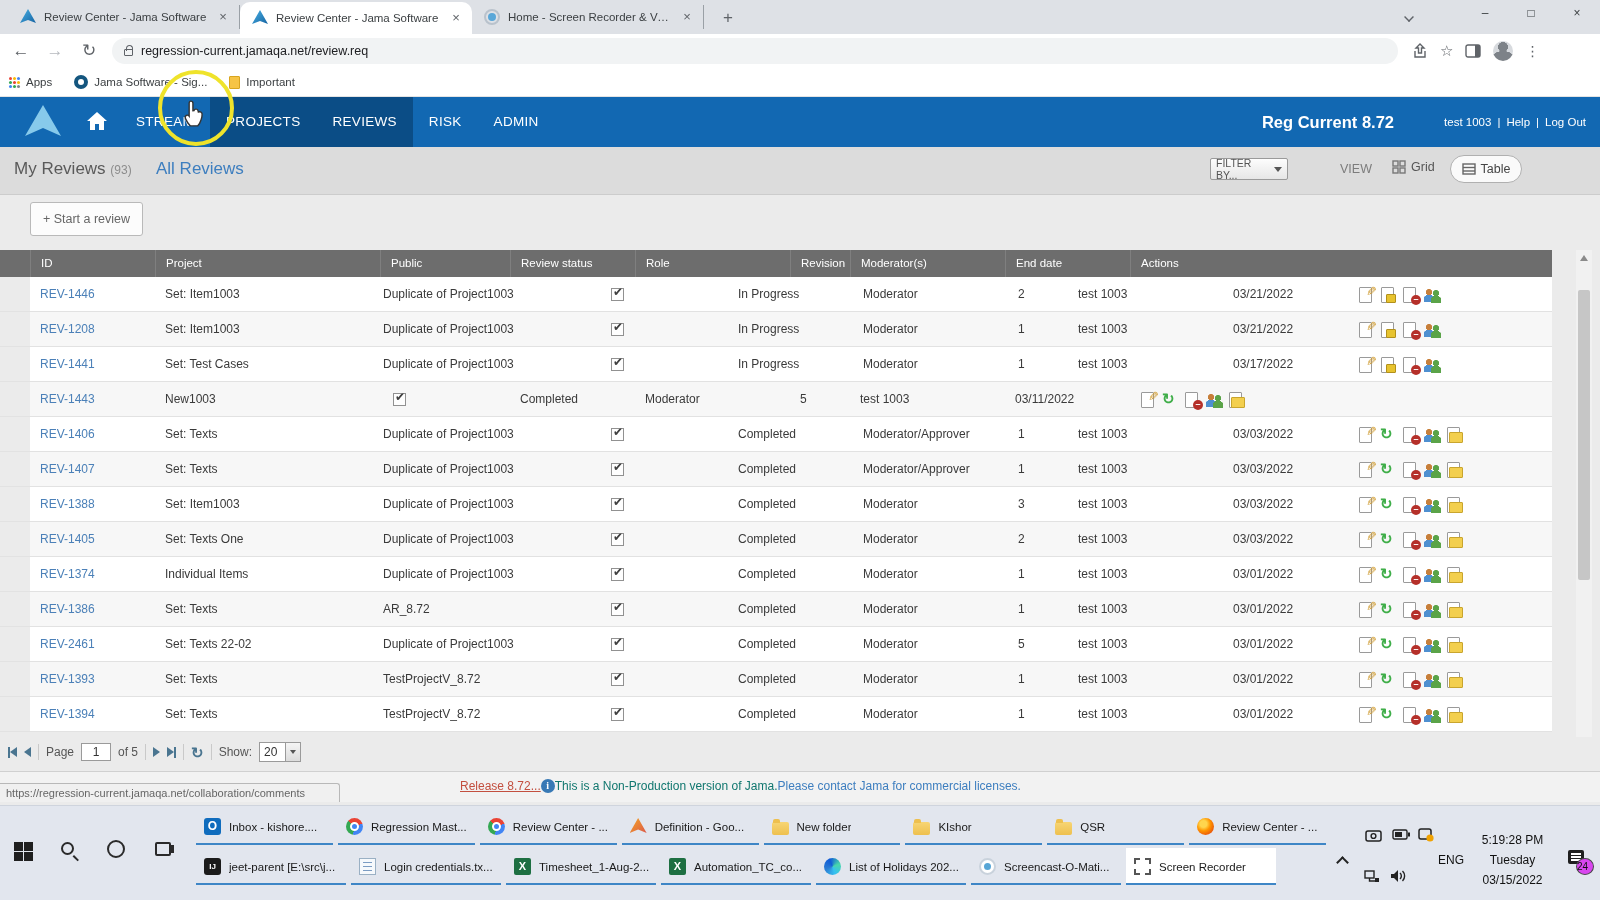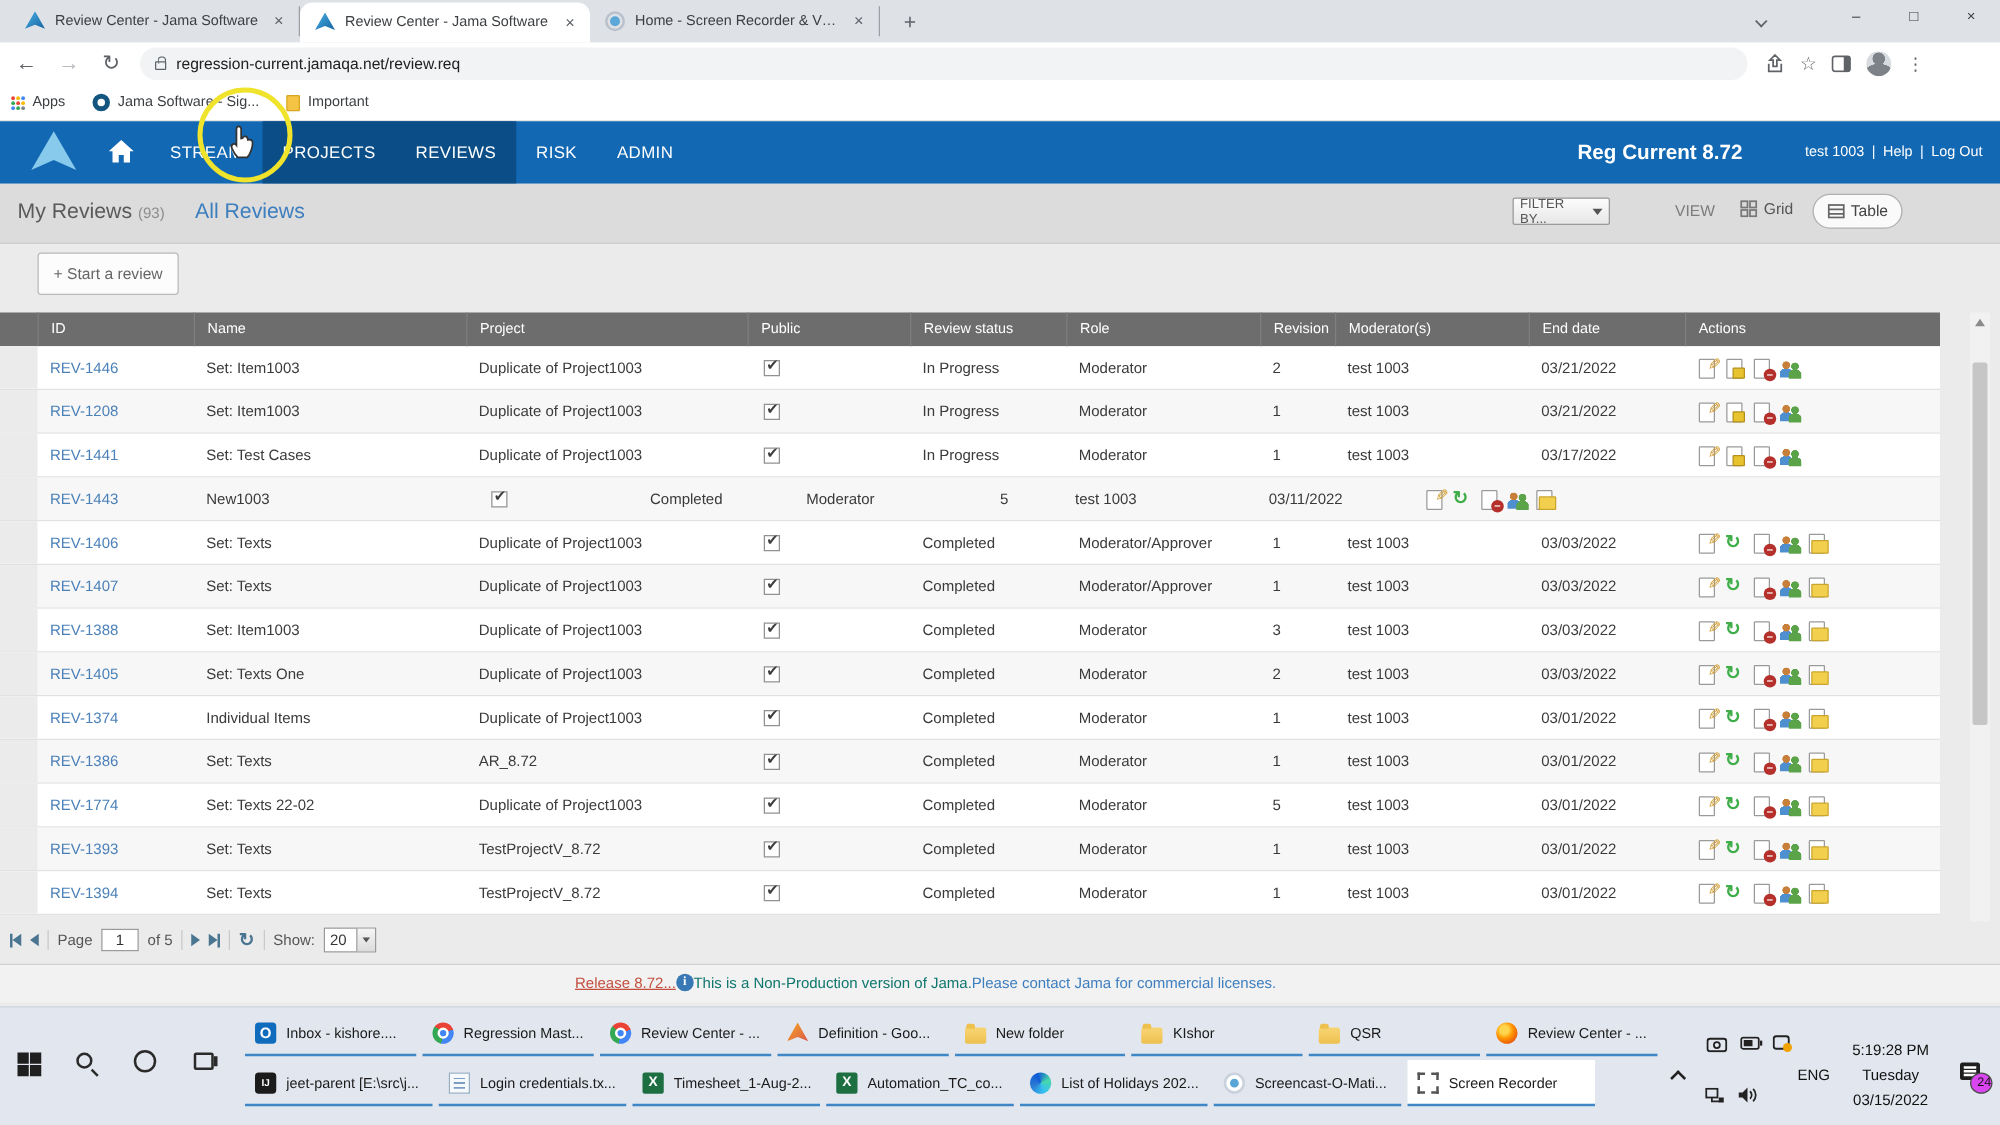--- a/index.html
+++ b/index.html
@@ -162,21 +162,21 @@
 
   .tray{position:absolute;right:0;top:0;width:280px;height:95px;font-size:12px;color:#111}
   .tray .chev{position:absolute;left:18px;top:52px;width:9px;height:9px;border-left:2px solid #222;border-top:2px solid #222;transform:rotate(45deg)}
   .tico{position:absolute}
   .eng{position:absolute;left:118px;top:47px}
   .clk{position:absolute;left:150px;top:0;width:85px;text-align:center}
   .clk div{height:20px;line-height:20px}
   .clk .t1{margin-top:24px}
   .ac-icn{position:absolute;left:248px;top:44px;width:16px;height:14px;background:#1f1f1f;border-radius:2px}
   .ac-icn::after{content:"";position:absolute;left:3px;top:3px;width:10px;height:1.5px;background:#fff;box-shadow:0 3px 0 #fff,0 6px 0 #fff}
-  .badge{position:absolute;left:256px;top:52px;width:18px;height:17px;border:1.5px solid #4a4a4a;border-radius:50%;background:#d946ef;font-size:10px;text-align:right;line-height:16px}
+  .badge{position:absolute;left:256px;top:52px;width:18px;height:17px;border:1.5px solid #4a4a4a;border-radius:50%;background:#d946ef;font-size:10px;text-align:left;line-height:16px}
 
   
   .hilite{position:absolute;left:158px;top:70px;width:76px;height:76px;border-radius:50%;border:4px solid #efe32b;z-index:50}
   .cursor{position:absolute;left:182px;top:100px;z-index:51}
 </style>
 </head>
 <body>
 
 <div id="screen">
 
@@ -299,21 +299,20 @@
       <span>Table</span>
     </div>
   </div>
 
   <div class="startbtn">+ Start a review</div>
 
   <div class="tbl">
     <div id="thead">
         <div class="hc gut"></div>
         <div class="hc id">ID</div>
-        <div class="hc nm">Name</div>
         <div class="hc pj">Project</div>
         <div class="hc pb">Public</div>
         <div class="hc st">Review status</div>
         <div class="hc rl">Role</div>
         <div class="hc rv">Revision</div>
         <div class="hc md">Moderator(s)</div>
         <div class="hc ed">End date</div>
         <div class="hc ac">Actions</div>
       </div>
     <div id="rows">
@@ -562,21 +561,21 @@
 
       <span class="act act-delete"></span>
       <span class="act act-users"></span>
       <span class="act act-copy"></span>
     </div>
   </div>
 
   <div class="trow">
     <div class="c gut"></div>
     <div class="c id">
-            <a href="#">REV-1774</a>
+            <a href="#">REV-2461</a>
           </div>
     <div class="c nm">Set: Texts 22-02</div>
     <div class="c pj">Duplicate of Project1003</div>
     <div class="c pb">
             <span class="cbx"></span>
           </div>
     <div class="c st">Completed</div>
     <div class="c rl">Moderator</div>
     <div class="c rv">5</div>
     <div class="c md">test 1003</div>
@@ -678,20 +677,21 @@
 
   <div class="foot">
     <div class="footrow">
       <span class="rel">Release 8.72...</span>
       <span class="info-i">i</span>
       <span class="notice">This is a Non-Production version of Jama.</span>
       <span class="lic">Please contact Jama for commercial licenses.</span>
     </div>
   </div>
 
+  <div class="statusbar">https://regression-current.jamaqa.net/collaboration/comments</div>
 
   <div class="taskbar">
     <div class="startgrp">
       <div class="winlogo">
           <i></i>
           <i></i>
           <i></i>
           <i></i>
         </div>
       <div class="srch"></div>

